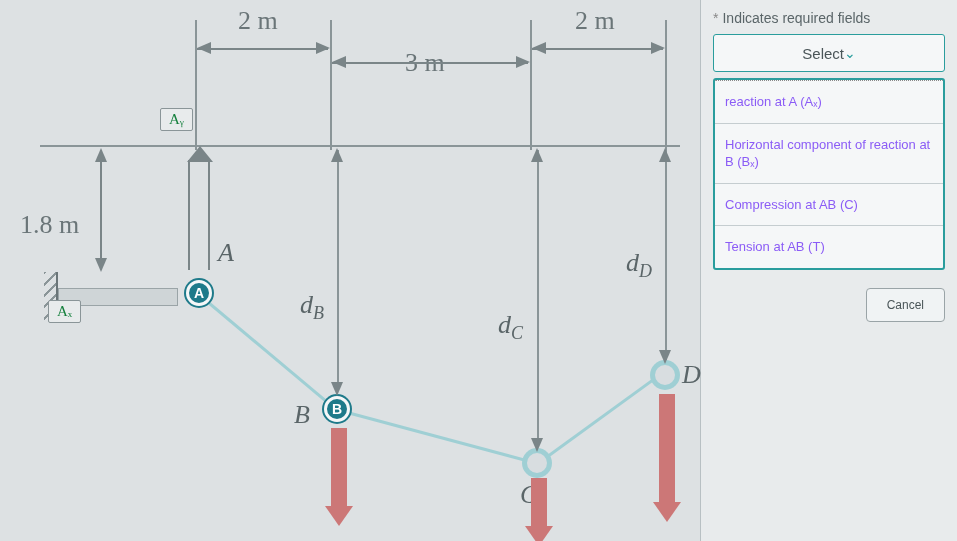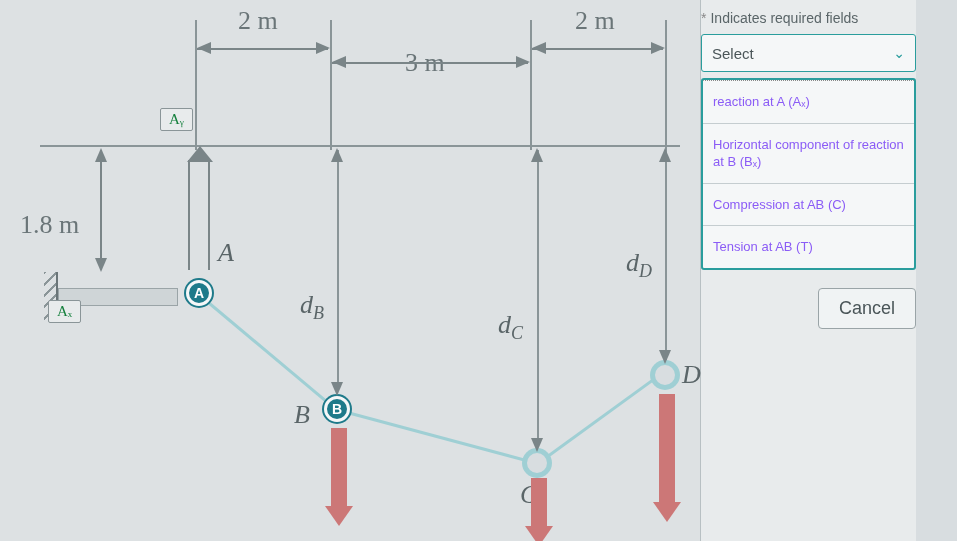--- a/index.html
+++ b/index.html
@@ -12,41 +12,41 @@
   overflow: hidden;
   position: relative;
 }
 .diagram-area {
   position: relative;
   width: 700px;
   height: 541px;
   background: #dde1e3;
 }
 .form-area {
-  width: 216px;
+  width: 257px;
   height: 541px;
   background: #e8ebec;
-  padding: 10px 0;
+  padding: 10px 12px;
   border-left: 1px solid #b8c0c3;
   font-family: Arial, sans-serif;
   color: #4a5558;
 }
 .req-note { font-size: 14px; color: #5a6568; margin-bottom: 8px; }
 .req-note .star { color: #888; margin-right: 4px; }
 .field-label { font-size: 16px; color: #3a4548; margin: 14px 0 8px 0; font-weight: 500; }
 .select-box {
   width: 100%;
   height: 38px;
   background: #f5f7f8;
   border: 1px solid #2a9d9d;
   border-radius: 3px;
   padding: 0 10px;
   display: flex;
   align-items: center;
-  justify-content: space-between;
+  justify-content: center;
   font-size: 15px;
   color: #4a5558;
   cursor: pointer;
   margin-bottom: 6px;
 }
 .select-box .chev { color: #2a9d9d; font-size: 14px; }
 .options-list {
   border: 2px solid #2a9d9d;
   background: #f5f7f8;
   border-radius: 3px;
@@ -58,21 +58,21 @@
   color: #8b5cf6;
   border-bottom: 1px solid #c5cdd0;
   cursor: pointer;
   line-height: 1.35;
 }
 .option:first-child { border-top: 1px dotted #888; border-bottom: 1px solid #c5cdd0; }
 .option:last-child { border-bottom: none; }
 .btn-row { display: flex; gap: 12px; margin-top: 18px; justify-content: flex-end; }
 .btn {
   padding: 9px 20px;
-  font-size: 18px;
+  font-size: 12px;
   border-radius: 4px;
   cursor: pointer;
   border: 1px solid #9aa4a7;
 }
 .btn-cancel { background: #f0f3f4; color: #4a5558; }
 .btn-save { background: #2a7a8a; color: #fff; border-color: #2a7a8a; }
 
 
 .dim-label {
   position: absolute;

